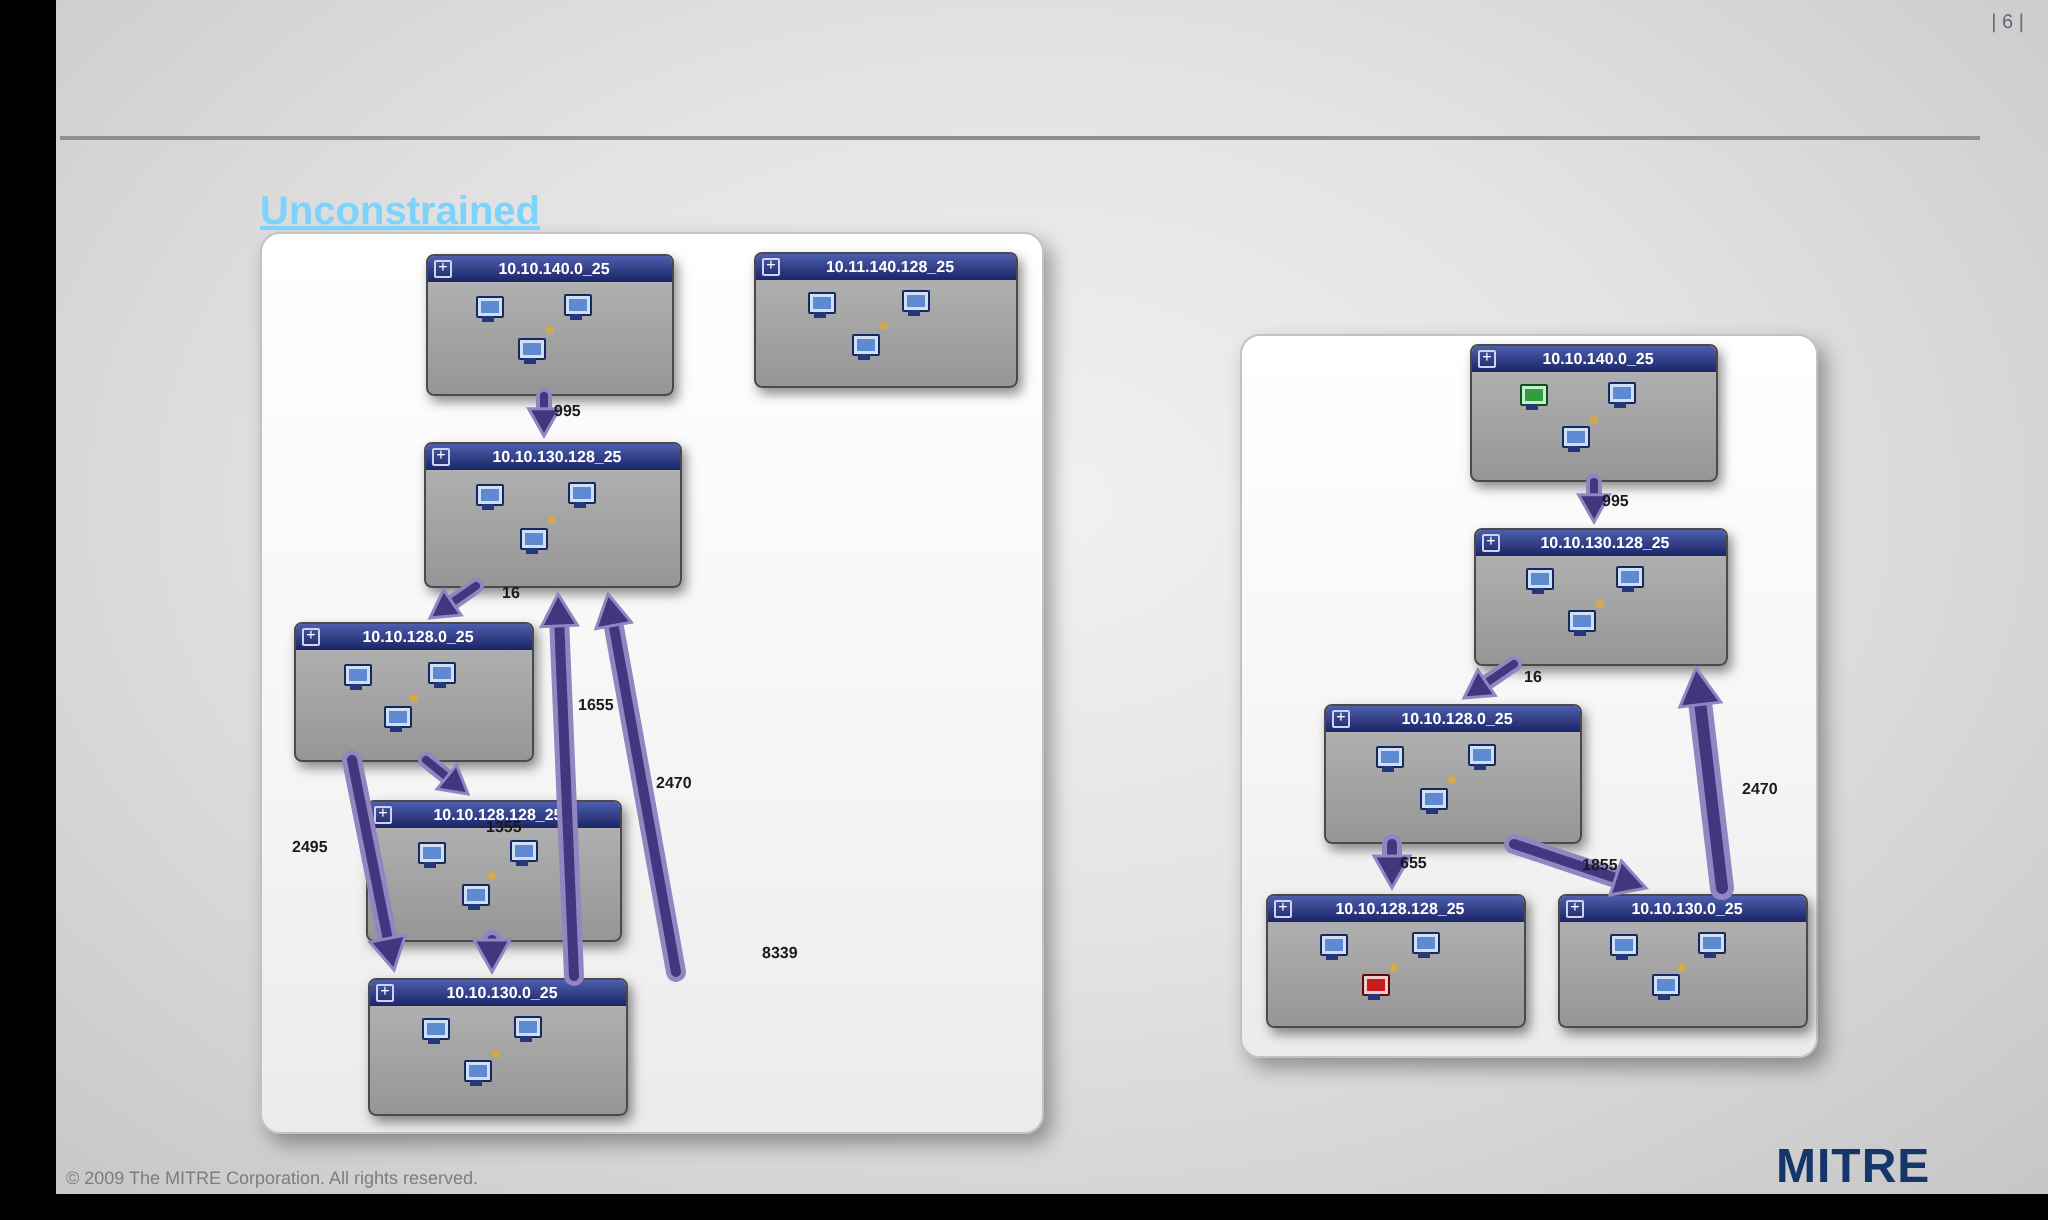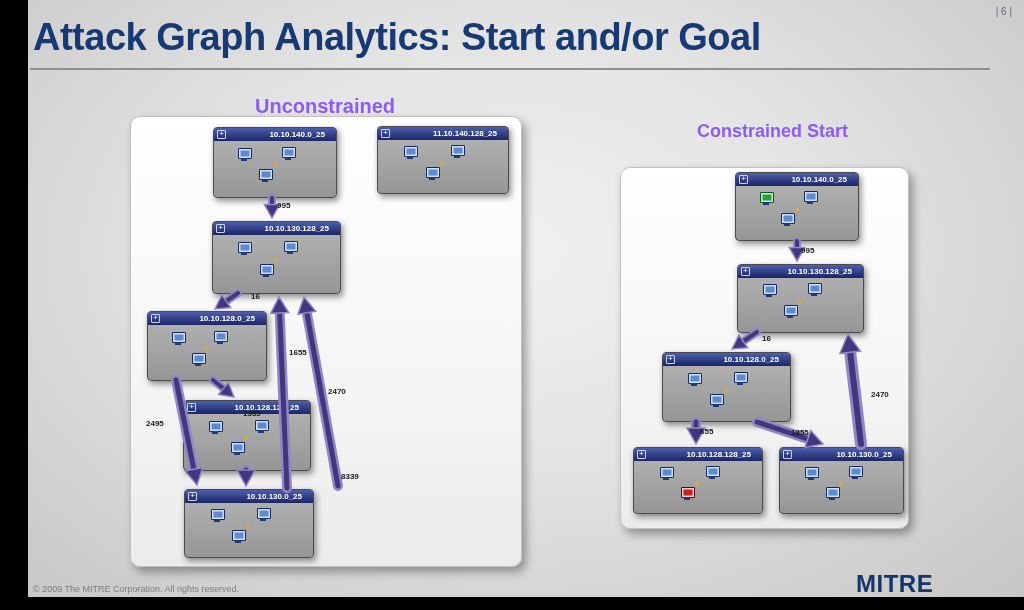--- a/index.html
+++ b/index.html
@@ -13,87 +13,85 @@
   .page-ind{position:absolute;top:6px;right:12px;font-size:10px;color:#667;z-index:1;}
   .title{position:absolute;left:33px;top:16px;margin:0;width:960px;font-size:38px;font-weight:700;
          color:#173a75;z-index:1;letter-spacing:-0.5px;white-space:nowrap;}
   .title-rule{position:absolute;left:30px;top:68px;width:960px;height:2px;background:#8f8f8f;z-index:1;}
 
   .panel{position:absolute;background:linear-gradient(180deg,#ffffff,#f6f6f6 55%,#ebebeb);
          border:1px solid #c2c2c2;border-radius:10px;box-shadow:4px 5px 10px rgba(0,0,0,0.35);z-index:1;}
   .panel-left{left:130px;top:116px;width:390px;height:449px;}
   .panel-right{left:620px;top:167px;width:287px;height:360px;}
 
-  .plabel{position:absolute;text-align:center;font-weight:700;color:#8b5cf6;z-index:1;}
+  .plabel{position:absolute;font-weight:700;color:#7dd3fc;z-index:1;text-decoration:underline;}
   .plabel-left{left:130px;top:95px;width:390px;font-size:20px;}
   .plabel-right{left:630px;top:120px;width:285px;font-size:18px;line-height:22px;}
 
   #graph-layer{position:absolute;left:0;top:0;width:1024px;height:610px;z-index:2;}
   #edges-svg{position:absolute;left:0;top:0;z-index:3;pointer-events:none;}
   #labels-layer{position:absolute;left:0;top:0;width:1024px;height:610px;z-index:4;pointer-events:none;}
 
   .node{position:absolute;border:1px solid #4a4a4a;border-radius:4px;overflow:hidden;
         background:linear-gradient(#b5b5b5,#969696);box-shadow:2px 3px 6px rgba(0,0,0,0.45);}
   .node-title{height:13px;display:flex;align-items:center;gap:3px;padding:0 3px;
               background:linear-gradient(#4d5ead,#1b2566);}
   .plus{width:7px;height:7px;border:1px solid #cdd4f0;border-radius:1px;color:#fff;font-size:8px;
         line-height:6px;text-align:center;flex:0 0 auto;}
-  .nt{flex:1;text-align:right;color:#fff;font-size:8px;font-weight:700;white-space:nowrap;margin-right:8px;}
+  .nt{flex:1;text-align:center;color:#fff;font-size:8px;font-weight:700;white-space:nowrap;margin-right:8px;}
   .node-body{position:relative;height:calc(100% - 13px);}
   .host{position:absolute;width:12px;height:9px;background:#5e8ad2;border:1px solid #16285e;border-radius:1px;
         box-shadow:inset 0 0 0 1.5px #cfe0f4;}
   .host::after{content:"";position:absolute;left:2px;top:9px;width:6px;height:3px;background:#24377a;}
   .host.h1{left:20%;top:12%;}
   .host.h2{left:56%;top:10%;}
   .host.h3{left:37%;top:50%;}
   .host.start{background:#2f9e3f;border-color:#0c4f18;box-shadow:inset 0 0 0 1.5px #c9edcf;}
   .host.goal{background:#c41e1e;border-color:#5c0a0a;box-shadow:inset 0 0 0 1.5px #f2c9c9;}
   .dot{position:absolute;left:48%;top:40%;width:4px;height:4px;background:#d5a948;border-radius:50%;}
 
   .edge-label{position:absolute;font-size:8px;font-weight:700;color:#1a1a1a;white-space:nowrap;}
 
   .footer{position:absolute;left:33px;top:584px;font-size:9px;color:#7d7d7d;z-index:1;}
-  .brand{position:absolute;left:856px;top:570px;font-size:24px;font-weight:700;color:#15356b;
+  .brand{position:absolute;left:888px;top:570px;font-size:24px;font-weight:700;color:#15356b;
          letter-spacing:0.5px;z-index:1;}
 </style>
 </head>
 <body>
 
 <div id="stage">
   <div class="slide-bg"></div>
 
   <div class="page-ind">| 6 |</div>
-  <h1 class="title">Attack Graph Analytics: Start and/or Goal</h1>
   <div class="title-rule"></div>
 
   <div class="panel panel-left"></div>
   <div class="panel panel-right"></div>
 
   <div class="plabel plabel-left">Unconstrained</div>
   <div class="plabel plabel-right">
-    <div>Constrained Start</div>
   </div>
 
   <div id="graph-layer">
       <div class="node" style="left: 213px; top: 127px; width: 122px; height: 69px;">
         <div class="node-title">
           <span class="plus">+</span>
           <span class="nt">10.10.140.0_25</span>
         </div>
         <div class="node-body">
           <span class="host h1"></span>
           <span class="host h2"></span>
           <span class="host h3"></span>
           <span class="dot"></span>
         </div>
       </div>
       <div class="node" style="left: 377px; top: 126px; width: 130px; height: 66px;">
         <div class="node-title">
           <span class="plus">+</span>
-          <span class="nt">11.10.140.128_25</span>
+          <span class="nt">10.11.140.128_25</span>
         </div>
         <div class="node-body">
           <span class="host h1"></span>
           <span class="host h2"></span>
           <span class="host h3"></span>
           <span class="dot"></span>
         </div>
       </div>
       <div class="node" style="left: 212px; top: 221px; width: 127px; height: 71px;">
         <div class="node-title">
@@ -240,21 +238,21 @@
       <polygon points="823,444 804.9750173370403,447.4785054261852 810.6671171253433,430.402206061276" fill="#43357e" stroke="#9186c2" stroke-width="1.5"></polygon>
       <line x1="861" y1="444" x2="849.9247867355903" y2="350.2866569934562" stroke="#9186c2" stroke-width="12" stroke-linecap="round"></line>
       <line x1="861" y1="444" x2="849.9247867355903" y2="350.2866569934562" stroke="#43357e" stroke-width="6" stroke-linecap="round"></line>
       <polygon points="848,334 860.3883318882598,351.0639747135984 839.9307017623331,353.4816946375716" fill="#43357e" stroke="#9186c2" stroke-width="1.5"></polygon>
     </svg>
   <div id="labels-layer">
       <span class="edge-label" style="left: 277px; top: 201px;">995</span>
       <span class="edge-label" style="left: 251px; top: 292px;">16</span>
       <span class="edge-label" style="left: 243px; top: 377px; margin-top: 32px;">1355</span>
       <span class="edge-label" style="left: 146px; top: 419px;">2495</span>
-      <span class="edge-label" style="left: 341px; top: 472px;">8339</span>
+      <span class="edge-label" style="left: 341px; top: 472px; padding-left: 40px;">8339</span>
       <span class="edge-label" style="left: 289px; top: 348px; text-align: center;">1655</span>
       <span class="edge-label" style="left: 328px; top: 387px;">2470</span>
       <span class="edge-label" style="left: 801px; top: 246px;">995</span>
       <span class="edge-label" style="left: 762px; top: 334px;">16</span>
       <span class="edge-label" style="left: 700px; top: 427px;">655</span>
       <span class="edge-label" style="left: 791px; top: 428px; text-align: center;">1855</span>
       <span class="edge-label" style="left: 871px; top: 390px;">2470</span>
     </div>
 
   <div class="footer">© 2009 The MITRE Corporation. All rights reserved.</div>

